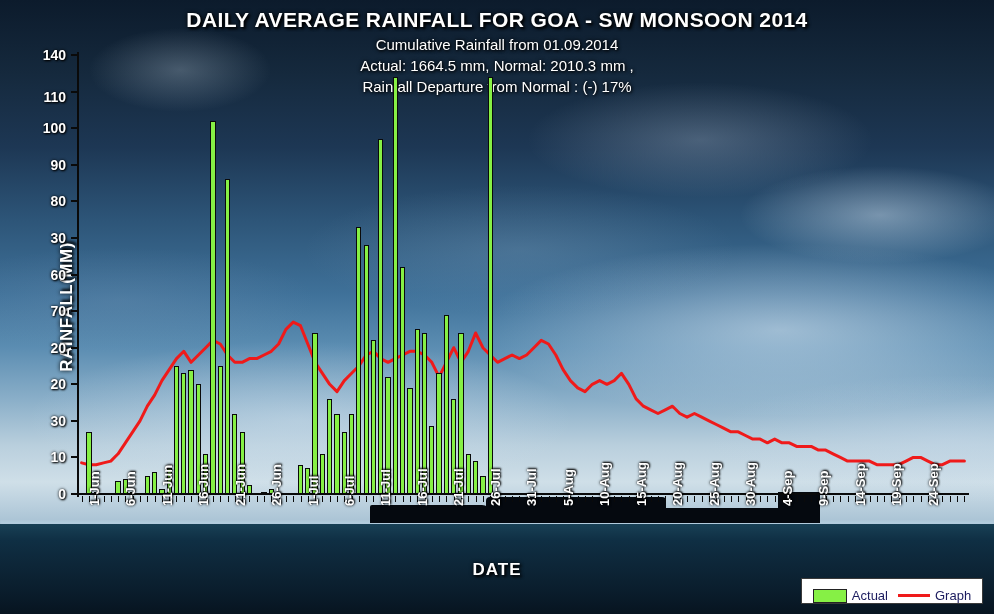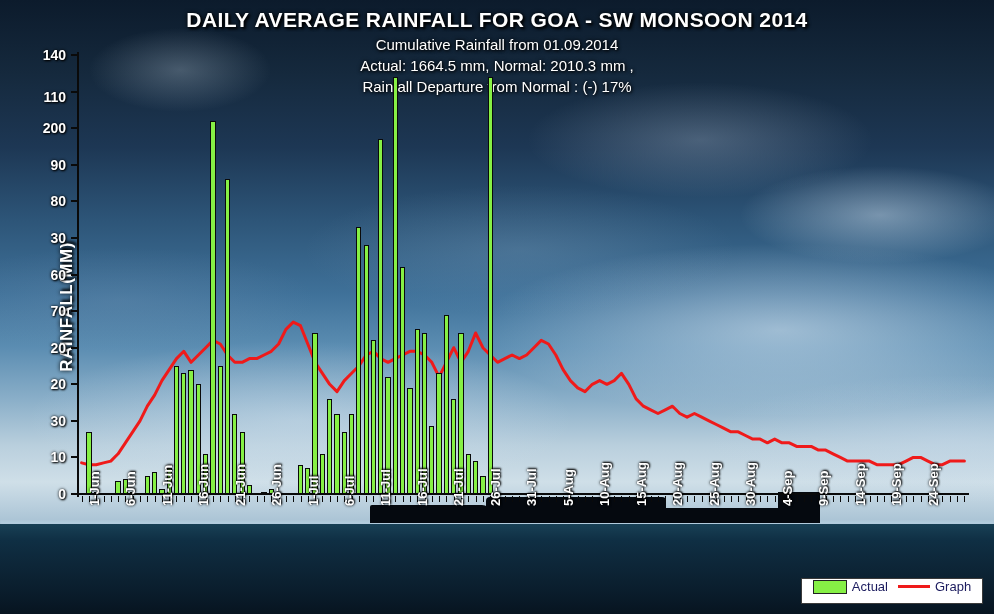--- a/index.html
+++ b/index.html
@@ -58,21 +58,21 @@
   #ytitle{position:absolute;left:2px;top:50%;transform:translateY(-50%) rotate(-90deg);
           transform-origin:center;color:#fff;font-size:17px;font-weight:bold;letter-spacing:.5px;
           white-space:nowrap;text-shadow:0 0 4px #000,2px 2px 3px #000;}
   #xtitle{position:absolute;left:0;right:0;top:560px;text-align:center;color:#fff;
           font-size:17px;font-weight:bold;letter-spacing:1px;
           text-shadow:0 0 4px #000,2px 2px 3px #000;}
 
   
   #legend{position:absolute;left:801px;top:578px;width:180px;height:24px;
           background:#fff;border:1px solid #3a3a3a;
-          display:flex;align-items:flex-start;justify-content:center;gap:10px;
+          display:flex;align-items:flex-end;justify-content:center;gap:10px;
           font-size:13px;color:#1b1b5e;}
   .lgitem{display:flex;align-items:center;gap:5px;}
   .swatch-bar{width:32px;height:12px;background:#86f045;border:1px solid #222;}
   .swatch-line{width:32px;height:0;border-top:3px solid #ef1a1a;}
 </style>
 </head>
 <body>
 
 <div id="stage">
 
@@ -87,20 +87,21 @@
   </div>
 
   <div id="titleBlock">
     <div id="mainTitle">DAILY AVERAGE  RAINFALL FOR GOA  -  SW MONSOON 2014</div>
     <div class="sub">Cumulative Rainfall  from 01.09.2014</div>
     <div class="sub">Actual: 1664.5 mm,  Normal: 2010.3 mm ,</div>
     <div class="sub">Rainfall  Departure from Normal    : (-) 17%</div>
   </div>
 
   <div id="ytitle">RAINFALL(MM)</div>
+  <div id="xtitle">DATE</div>
 
   <div id="axisY"></div>
   <div id="axisX"></div>
 
   <div id="plot">
     <svg id="lineSvg" width="890" height="439" viewBox="0 0 890 439" preserveAspectRatio="none">
       <polyline id="normalPath" fill="none" stroke="#ef1a1a" stroke-width="3" stroke-linejoin="round" stroke-linecap="round" points="3.6,407.9 10.9,409.7 18.2,409.7 25.5,407.9 32.8,406.1 40.1,398.8 47.4,387.8 54.7,376.8 62.0,365.8 69.3,351.2 76.6,340.2 83.9,325.6 91.2,314.6 98.5,303.6 105.8,296.3 113.1,307.3 120.4,300.0 127.7,292.7 135.0,285.4 142.3,289.0 149.5,300.0 156.8,307.3 164.1,307.3 171.4,303.6 178.7,303.6 186.0,300.0 193.3,296.3 200.6,289.0 207.9,274.4 215.2,267.1 222.5,270.7 229.8,289.0 237.1,307.3 244.4,318.3 251.7,329.3 259.0,336.6 266.3,325.6 273.6,318.3 280.9,311.0 288.2,300.0 295.5,296.3 302.7,303.6 310.0,307.3 317.3,303.6 324.6,300.0 331.9,296.3 339.2,296.3 346.5,300.0 353.8,307.3 361.1,321.9 368.4,307.3 375.7,292.7 383.0,307.3 390.3,296.3 397.6,278.0 404.9,292.7 412.2,300.0 419.5,307.3 426.8,303.6 434.1,300.0 441.4,303.6 448.6,300.0 455.9,292.7 463.2,285.4 470.5,289.0 477.8,300.0 485.1,314.6 492.4,325.6 499.7,332.9 507.0,336.6 514.3,329.3 521.6,325.6 528.9,329.3 536.2,325.6 543.5,318.3 550.8,329.3 558.1,343.9 565.4,351.2 572.7,354.9 580.0,358.5 587.3,354.9 594.5,351.2 601.8,358.5 609.1,362.2 616.4,358.5 623.7,362.2 631.0,365.8 638.3,369.5 645.6,373.1 652.9,376.8 660.2,376.8 667.5,380.5 674.8,384.1 682.1,384.1 689.4,387.8 696.7,384.1 704.0,387.8 711.3,387.8 718.6,391.4 725.9,391.4 733.2,391.4 740.5,395.1 747.7,395.1 755.0,398.8 762.3,402.4 769.6,406.1 776.9,406.1 784.2,406.1 791.5,406.1 798.8,409.7 806.1,409.7 813.4,409.7 820.7,409.7 828.0,406.1 835.3,402.4 842.6,402.4 849.9,406.1 857.2,409.7 864.5,409.7 871.8,406.1 879.1,406.1 886.4,406.1"></polyline>
     </svg>
   <div class="ytick" style="top: 438px;"></div>
       <div class="ylab" style="top: 439px;">0</div>
@@ -116,21 +117,21 @@
       <div class="ylab" style="top: 256.083px;">70</div>
       <div class="ytick" style="top: 218.5px;"></div>
       <div class="ylab" style="top: 220px;">60</div>
       <div class="ytick" style="top: 181.917px;"></div>
       <div class="ylab" style="top: 182.917px;">30</div>
       <div class="ytick" style="top: 145.333px;"></div>
       <div class="ylab" style="top: 146.333px;">80</div>
       <div class="ytick" style="top: 108.75px;"></div>
       <div class="ylab" style="top: 109.75px;">90</div>
       <div class="ytick" style="top: 72.1667px;"></div>
-      <div class="ylab" style="top: 73.1667px;">200</div>
+      <div class="ylab" style="top: 73.1667px;">100</div>
       <div class="ytick" style="top: 35.5833px;"></div>
       <div class="ylab" style="top: 42px;">110</div>
       <div class="ytick" style="top: -1px;"></div>
       <div class="ylab" style="top: 0px;">140</div>
       <div class="bar" title="2-Jun: 17" style="left: 8.31639px; width: 5.25246px; height: 62.1917px; background: rgb(134, 240, 69);"></div>
       <div class="bar" title="3-Jun: 0.5" style="left: 15.6115px; width: 5.25246px; height: 1.82917px; background: rgb(134, 240, 69);"></div>
       <div class="bar" title="6-Jun: 3.5" style="left: 37.4967px; width: 5.25246px; height: 12.8042px; background: rgb(134, 240, 69);"></div>
       <div class="bar" title="7-Jun: 4" style="left: 44.7918px; width: 5.25246px; height: 14.6333px; background: rgb(134, 240, 69);"></div>
       <div class="bar" title="8-Jun: 0.3" style="left: 52.0869px; width: 5.25246px; height: 1.0975px; background: rgb(134, 240, 69);"></div>
       <div class="bar" title="10-Jun: 5" style="left: 66.677px; width: 5.25246px; height: 18.2917px; background: rgb(134, 240, 69);"></div>

